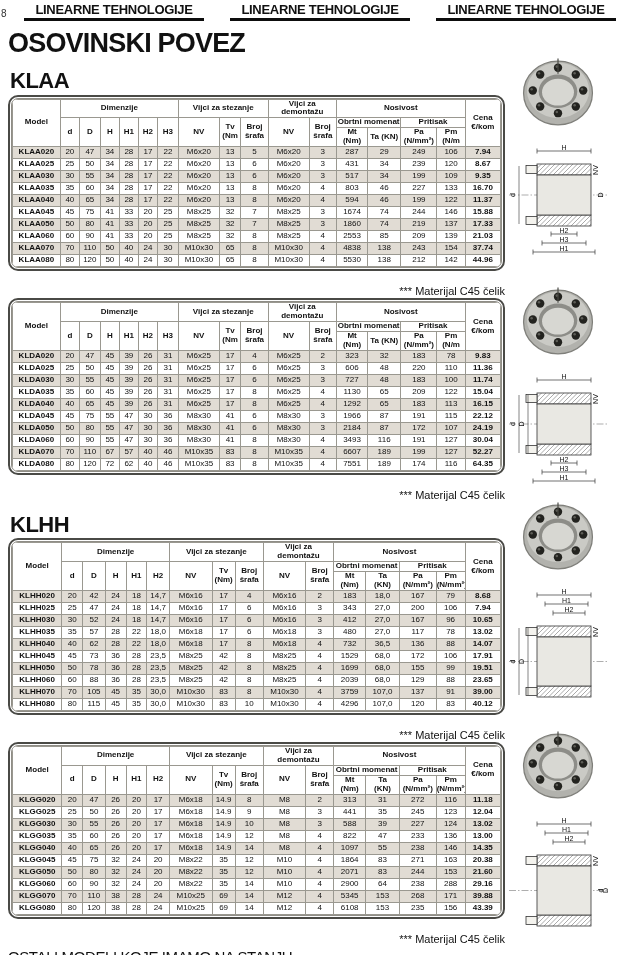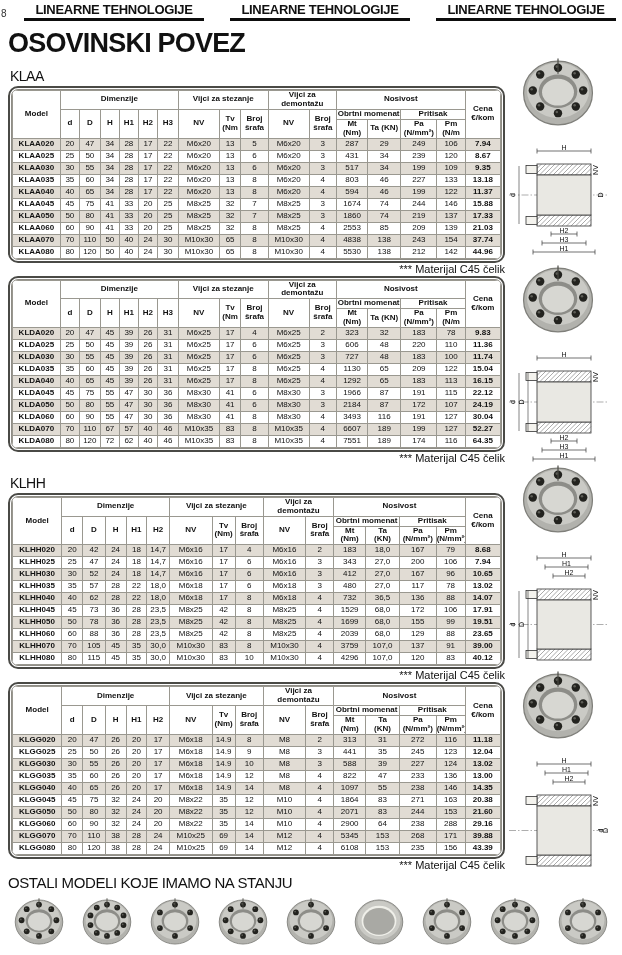--- a/index.html
+++ b/index.html
@@ -11,37 +11,37 @@
   .page{position:relative;width:622px;height:955px;}
   .page-number{position:absolute;left:1px;top:8px;font-size:10px;color:#333;}
   .topbar{display:flex;gap:26px;padding:2px 6px 0 24px;border-radius:10px;}
   .topbar .tophead{
     flex:1;text-align:center;font-size:13px;font-weight:800;letter-spacing:-0.3px;
     border-bottom:3px solid #0d0d0d;padding-bottom:1px;white-space:nowrap;
   }
   .title{font-size:27px;font-weight:800;letter-spacing:-0.8px;margin:8px 0 0 8px;line-height:1.05;}
   #sections{margin:2px 0 0 8px;width:606px;}
   .section{position:relative;margin-bottom:1px;width:606px;}
-  .sec-heading{font-size:14px;font-weight:400;letter-spacing:-0.5px;line-height:1.1;margin:12px 0 1px 2px;}
+  .sec-heading{font-size:22px;font-weight:700;letter-spacing:-0.5px;line-height:1.1;margin:12px 0 1px 2px;}
   .table-outer{
     width:497px;border:2px solid #4a4a46;border-radius:10px;padding:1px;background:#fff;
     box-sizing:border-box;
   }
   .table-clip{border:1px solid #8f8d86;border-radius:7px;overflow:hidden;}
   table.data-table{border-collapse:collapse;width:100%;table-layout:fixed;}
   .data-table th,.data-table td{
     border:1px solid #9a9890;font-size:8px;line-height:1.12;padding:0;
     text-align:center;vertical-align:middle;overflow:hidden;white-space:nowrap;
   }
   .data-table th{font-weight:700;white-space:pre-line;background:#fff;}
   .data-table td{height:11px;}
   .data-table tbody tr:nth-child(odd) td{background:#e1dcd4;}
   .data-table td.c-model{font-weight:700;text-align:center;}
   .data-table td.c-cena{font-weight:700;}
-  .mat-note{width:497px;text-align:right;font-size:11px;margin:0 0 1px;color:#111;}
+  .mat-note{width:497px;text-align:right;font-size:11px;margin:14px 0 1px;color:#111;}
   .visuals{position:absolute;right:0;top:-18px;width:112px;display:flex;flex-direction:column;align-items:center;gap:2px;}
   .ostali-row{display:flex;align-items:flex-end;justify-content:space-between;margin:3px 8px 0;}
   .ostali-heading{font-size:15px;font-weight:400;letter-spacing:-0.4px;}
   #models-row{display:flex;justify-content:space-between;margin:2px 6px 0;width:610px;}
   .model-item{width:66px;display:flex;flex-direction:column;align-items:center;}
 </style>
 </head>
 <body>
 
 <div class="page">
@@ -187,21 +187,21 @@
                   <td>22</td>
                   <td>M6x20</td>
                   <td>13</td>
                   <td>8</td>
                   <td>M6x20</td>
                   <td>4</td>
                   <td>803</td>
                   <td>46</td>
                   <td>227</td>
                   <td>133</td>
-                  <td class="c-cena">13.18</td>
+                  <td class="c-cena">16.70</td>
                 </tr>
                 <tr class="t-row">
                   <td class="c-model">KLAA040</td>
                   <td>40</td>
                   <td>65</td>
                   <td>34</td>
                   <td>28</td>
                   <td>17</td>
                   <td>22</td>
                   <td>M6x20</td>

